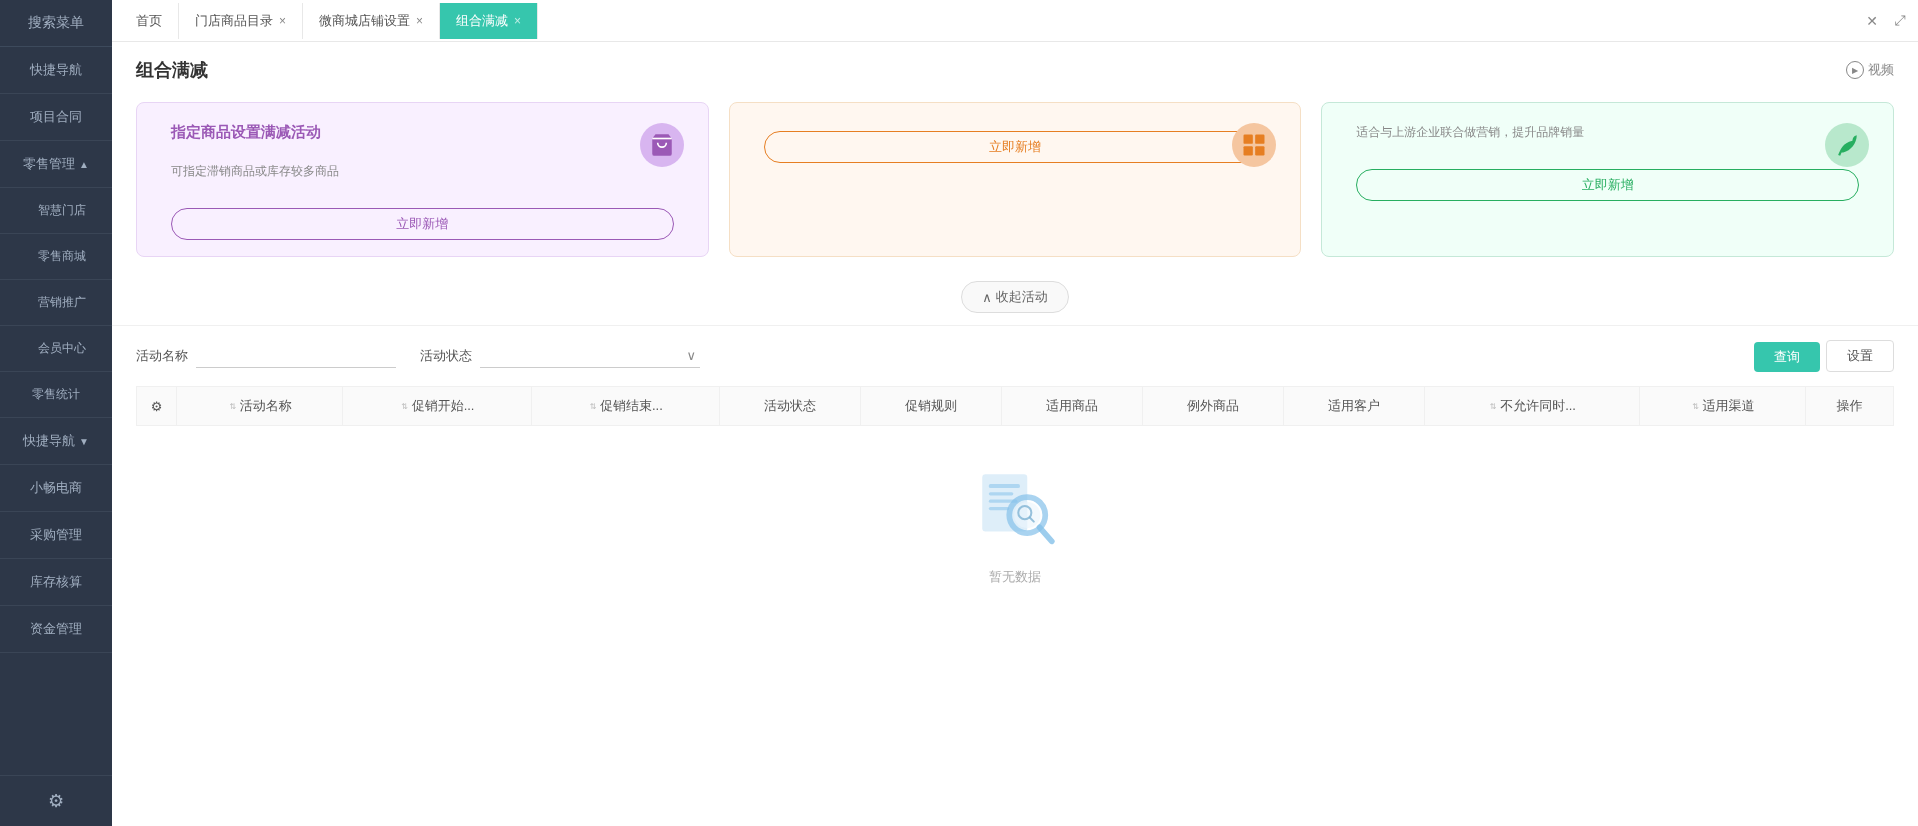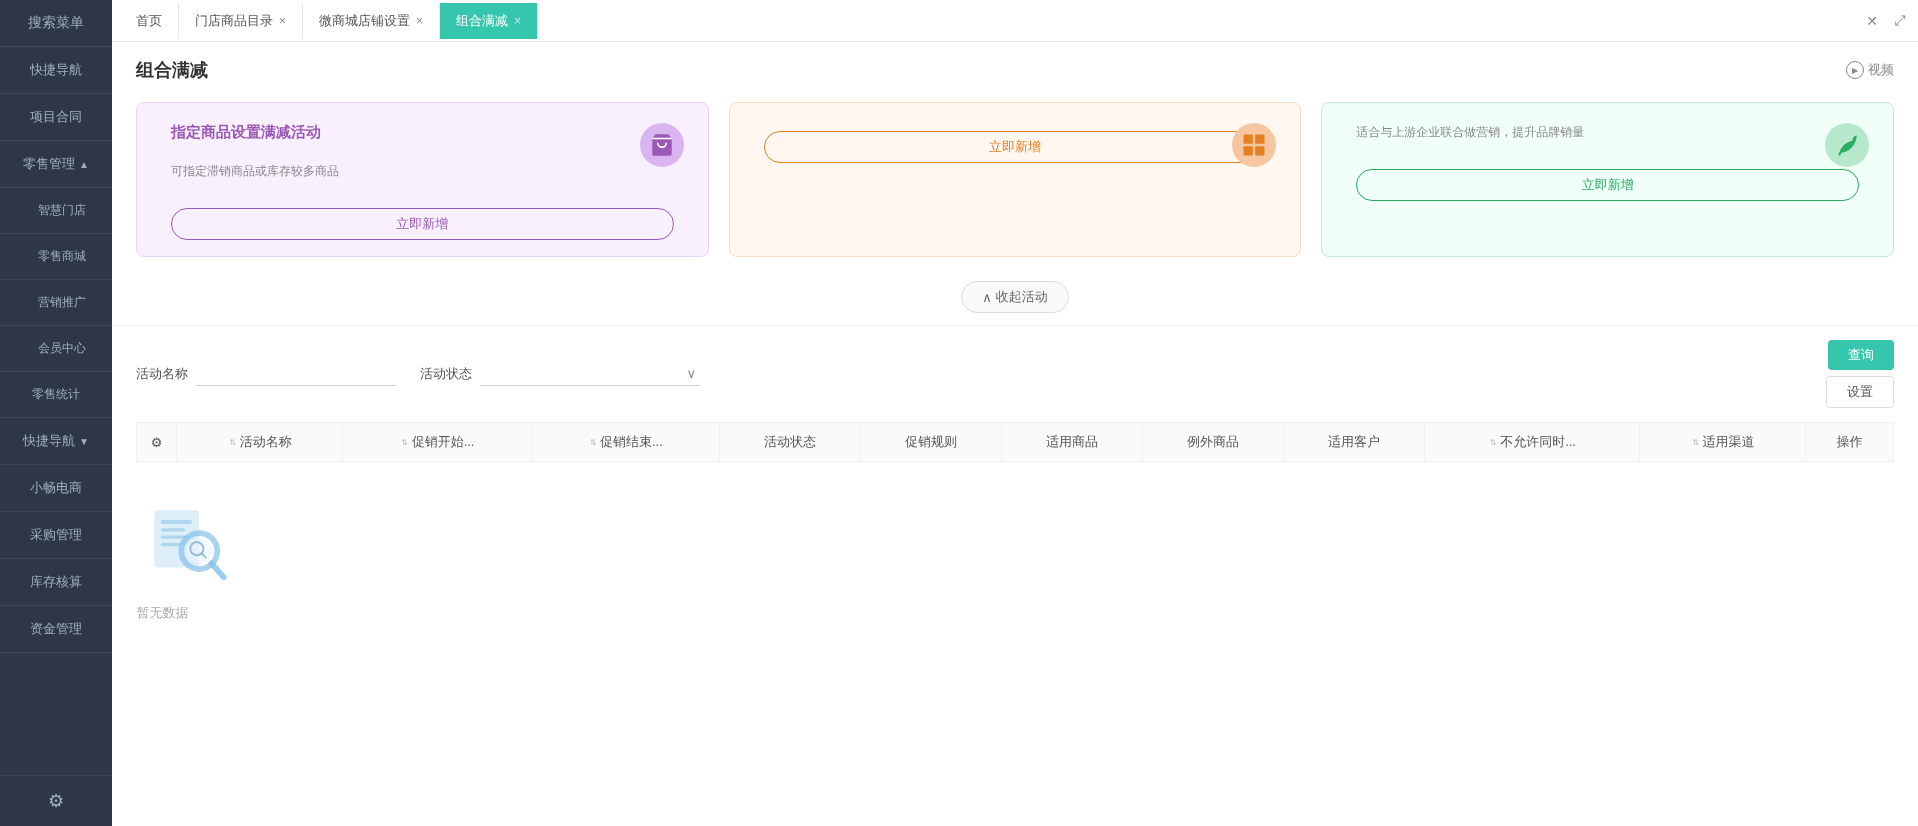--- a/index.html
+++ b/index.html
@@ -261,21 +261,21 @@
       padding: 4px 4px;
       width: 220px;
       cursor: pointer;
       color: #555;
       font-size: 13px;
     }
     .filter-select .chevron { margin-left: auto; color: #888; }
     .filter-actions {
       margin-left: auto;
       display: flex;
-      flex-direction: column;
+      flex-direction: row;
       gap: 6px;
       align-items: flex-end;
     }
     .btn-query {
       background: #36c6ad;
       color: #fff;
       border: none;
       padding: 6px 20px;
       border-radius: 4px;
       cursor: pointer;
@@ -327,21 +327,21 @@
       margin-left: 2px;
       font-size: 8px;
       color: #bbb;
       vertical-align: middle;
     }
 
     
     .empty-state {
       display: flex;
       flex-direction: column;
-      align-items: flex-start;
+      align-items: center;
       padding: 40px 0 30px;
     }
     .empty-text {
       margin-top: 12px;
       color: #aaa;
       font-size: 13px;
     }
 
     
     .magnifier-svg {

